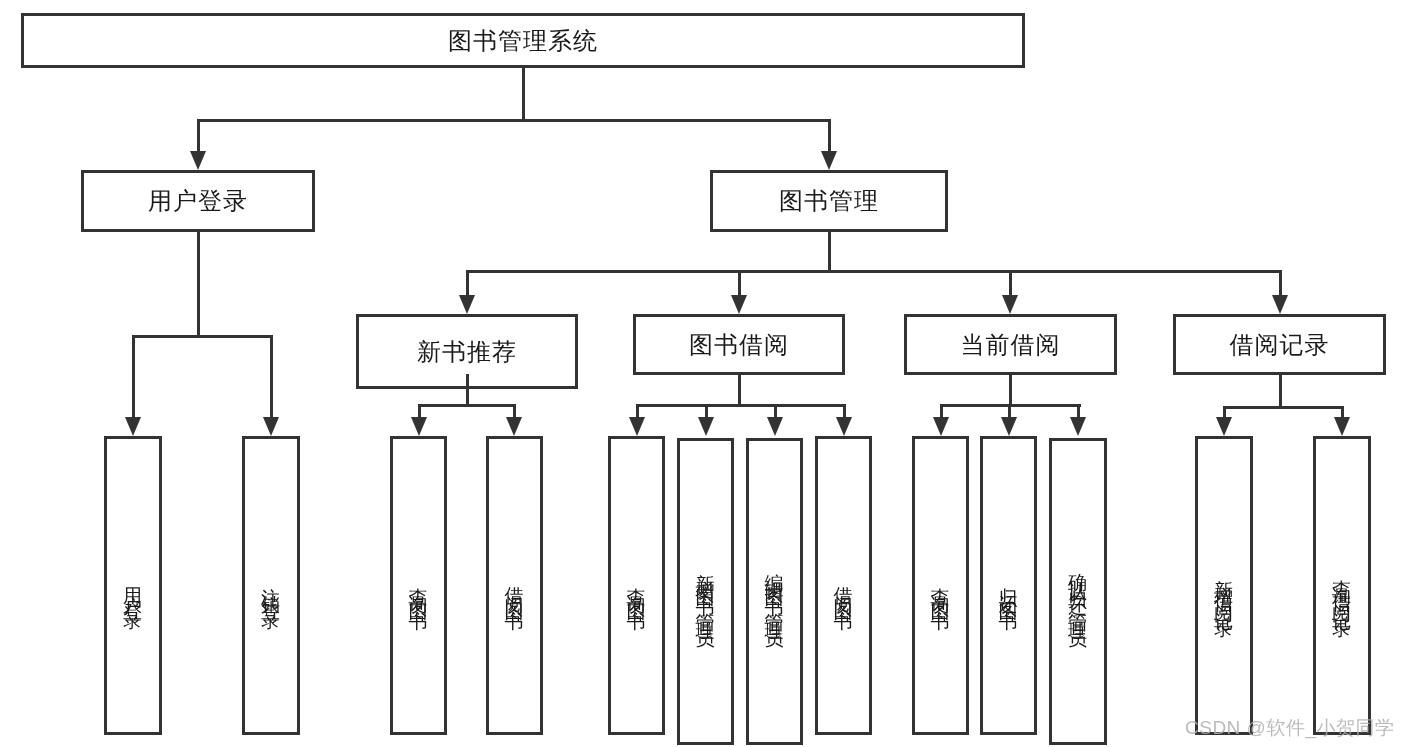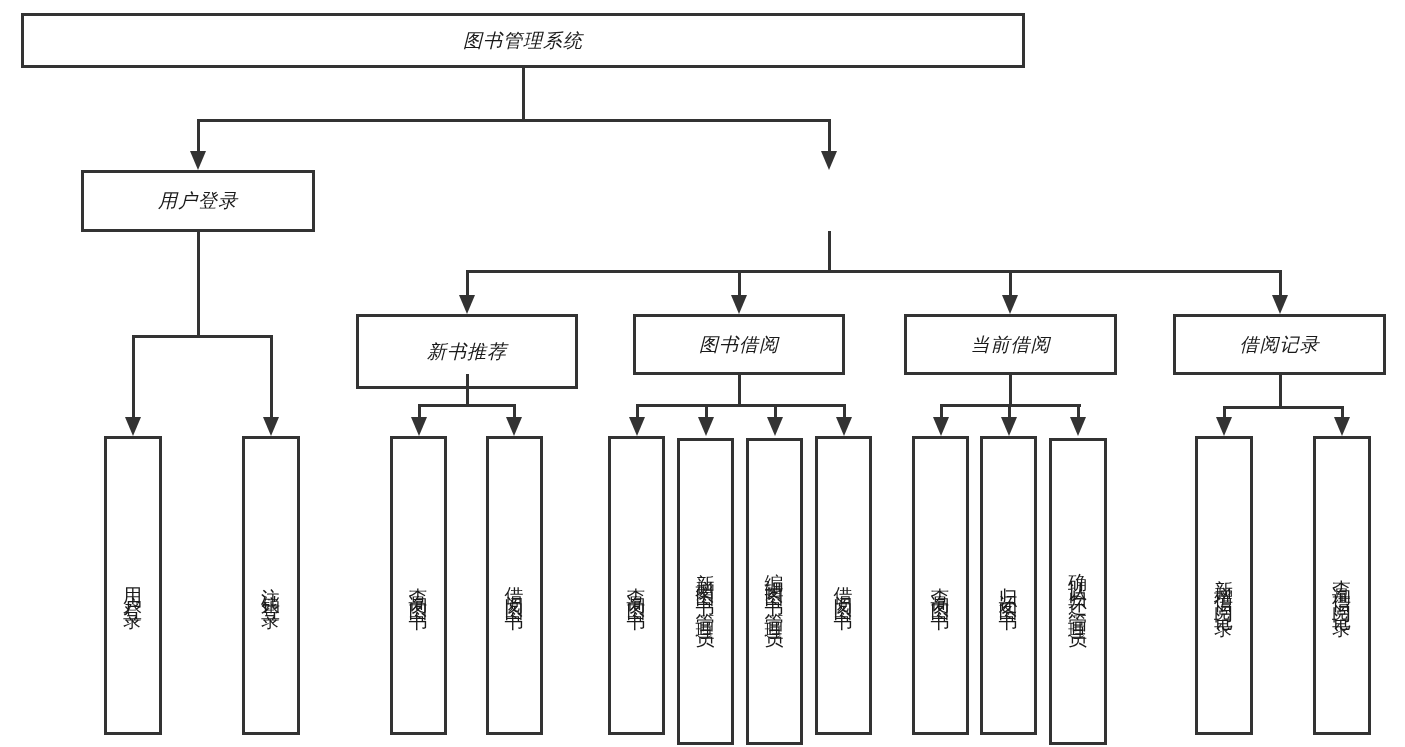--- a/index.html
+++ b/index.html
@@ -19,21 +19,21 @@
   .box{
     position:absolute;
     box-sizing:border-box;
     border:3px solid var(--line);
     background:#fff;
     display:flex;
     align-items:center;
     justify-content:center;
     text-align:center;
   }
-  .h{font-size:19px;letter-spacing:1px;font-style:italic;}
+  .h{font-size:24px;letter-spacing:1px;}
   .v{
     writing-mode:vertical-rl;
     text-orientation:mixed;
     font-size:19px;
     letter-spacing:8px;
     line-height:1;
     padding-top:4px;
   }
   .vl{position:absolute;width:3px;background:var(--line);}
   .hl{position:absolute;height:3px;background:var(--line);}
@@ -61,20 +61,21 @@
   <div class="box h" style="left:21px;top:13px;width:1004px;height:55px">图书管理系统</div>
 
   <div class="vl" style="left:522px;top:68px;height:53px"></div>
   <div class="hl" style="left:197px;top:119px;width:634px"></div>
   <div class="vl" style="left:197px;top:119px;height:34px"></div>
   <div class="ah" style="left:190px;top:151px"></div>
   <div class="vl" style="left:828px;top:119px;height:34px"></div>
   <div class="ah" style="left:821px;top:151px"></div>
 
   <div class="box h" style="left:81px;top:170px;width:234px;height:62px">用户登录</div>
+  <div class="box h" style="left:710px;top:170px;width:238px;height:62px">图书管理</div>
 
   <div class="vl" style="left:197px;top:231px;height:106px"></div>
   <div class="hl" style="left:132px;top:335px;width:141px"></div>
   <div class="vl" style="left:132px;top:335px;height:85px"></div>
   <div class="ah" style="left:125px;top:417px"></div>
   <div class="vl" style="left:270px;top:335px;height:85px"></div>
   <div class="ah" style="left:263px;top:417px"></div>
 
   <div class="vl" style="left:828px;top:231px;height:42px"></div>
   <div class="hl" style="left:466px;top:270px;width:815px"></div>
@@ -137,14 +138,15 @@
   <div class="box v" style="left:746px;top:438px;width:57px;height:307px">编辑图书（管理员）</div>
   <div class="box v" style="left:815px;top:436px;width:57px;height:299px">借阅图书</div>
 
   <div class="box v" style="left:912px;top:436px;width:57px;height:299px">查询图书</div>
   <div class="box v" style="left:980px;top:436px;width:57px;height:299px">归还图书</div>
   <div class="box v" style="left:1049px;top:438px;width:58px;height:307px">确认归还（管理员）</div>
 
   <div class="box v" style="left:1195px;top:436px;width:58px;height:299px">新增借阅记录</div>
   <div class="box v" style="left:1313px;top:436px;width:58px;height:299px">查询借阅记录</div>
 
+  <div class="watermark">CSDN @软件_小贺同学</div>
 
 </div>
 
 </body></html>

